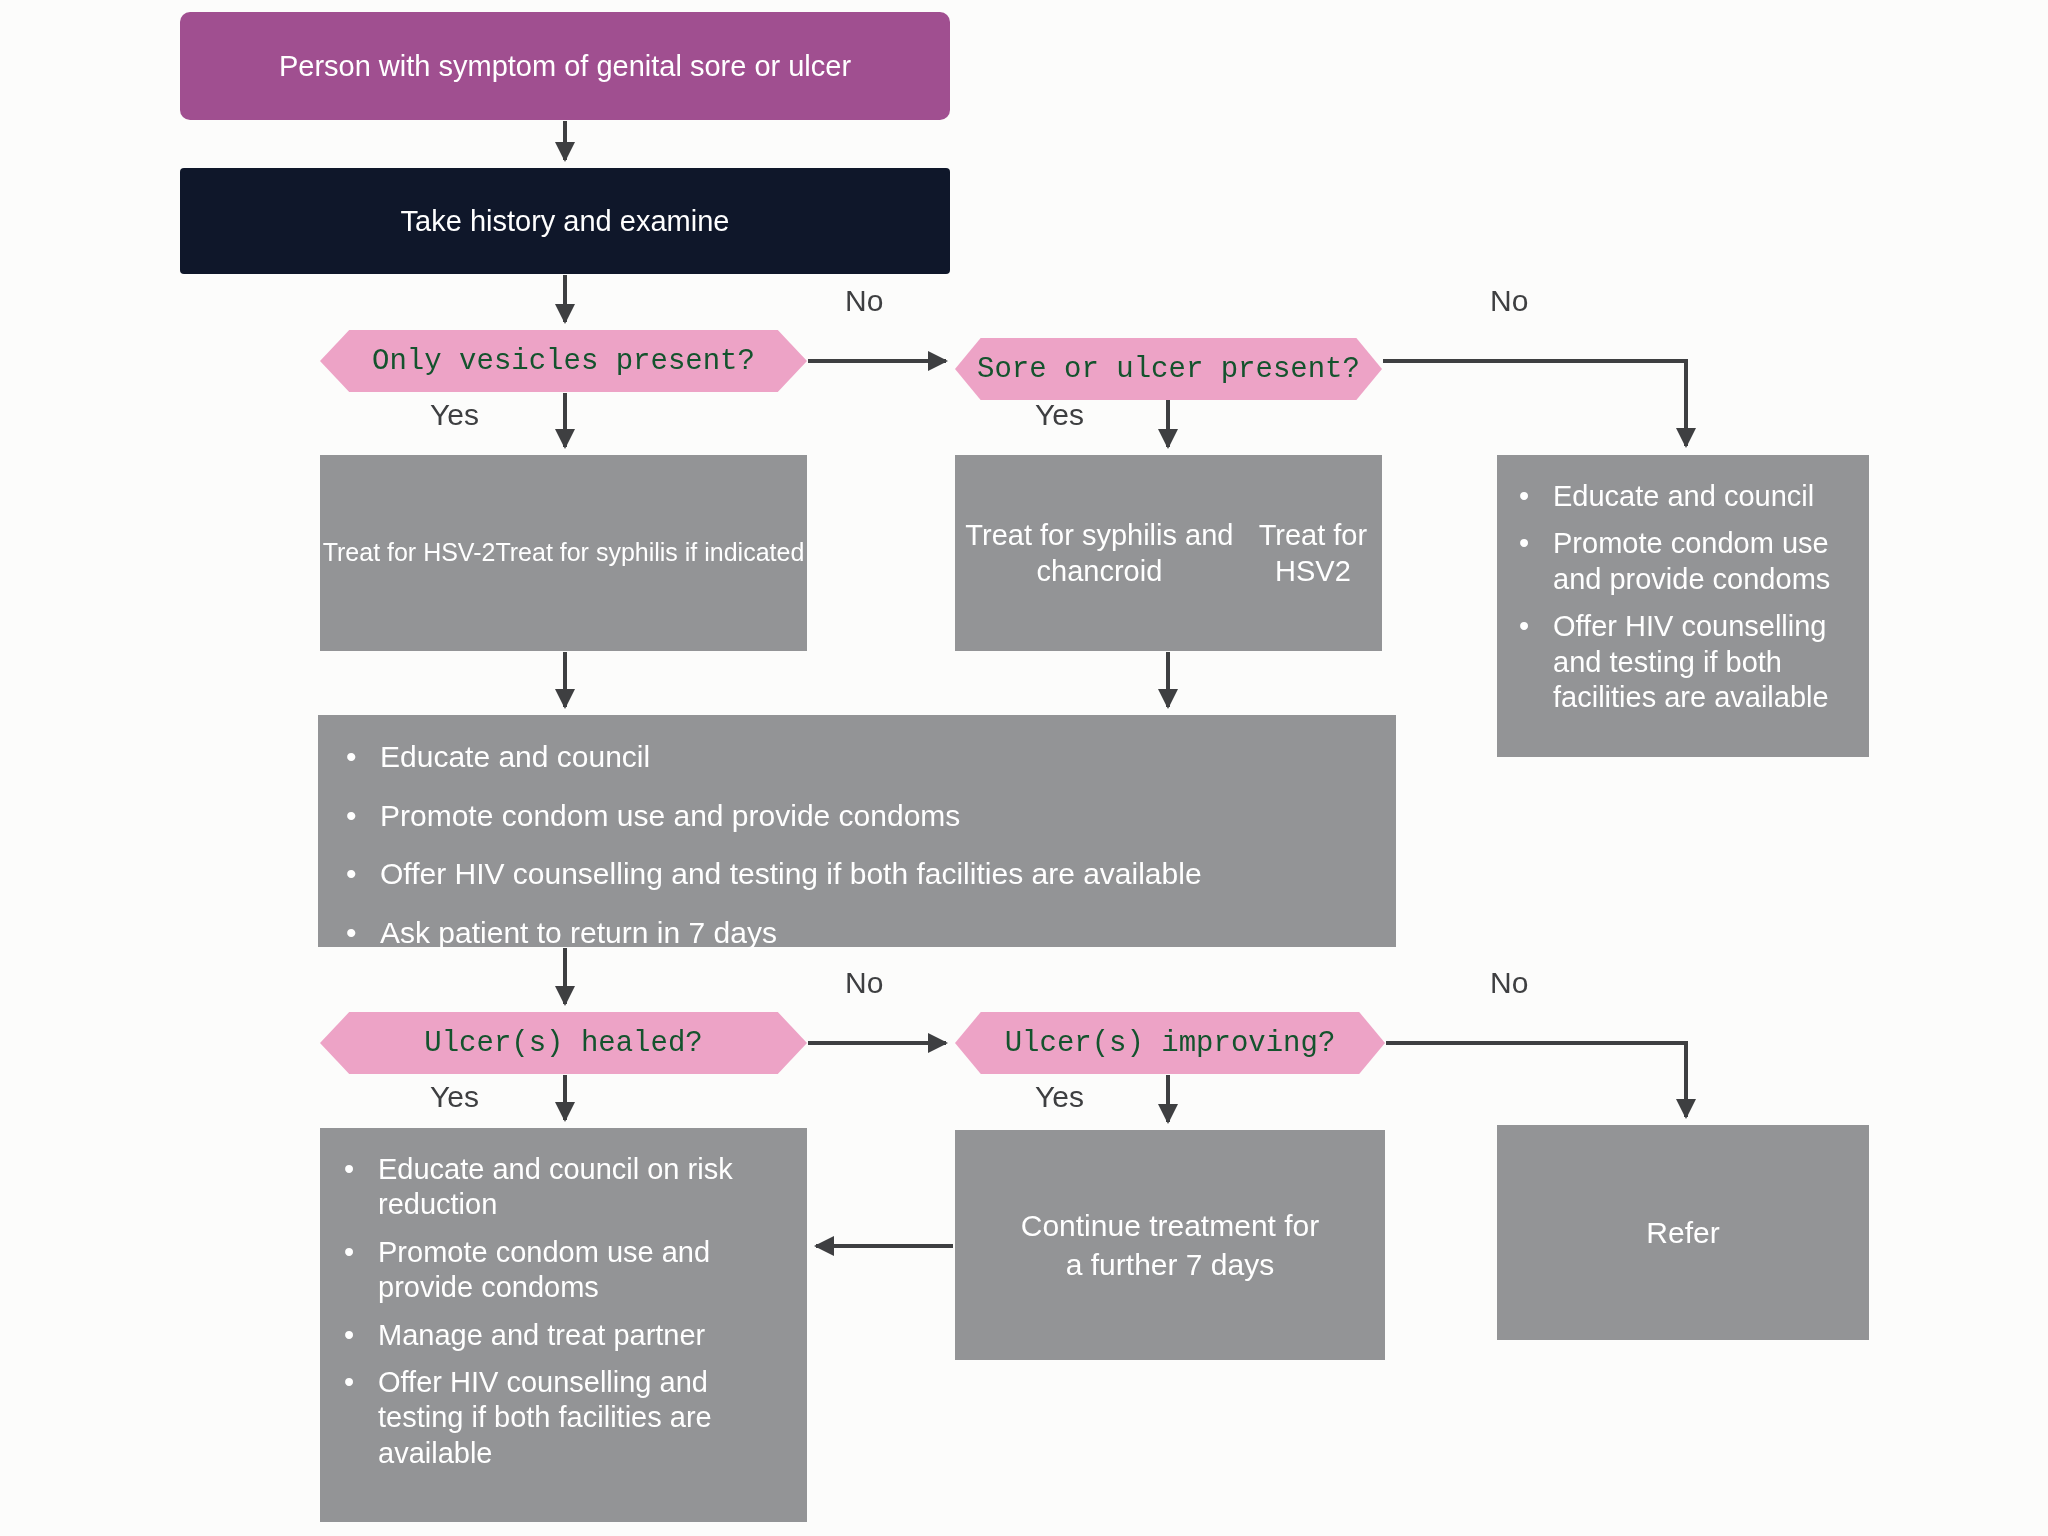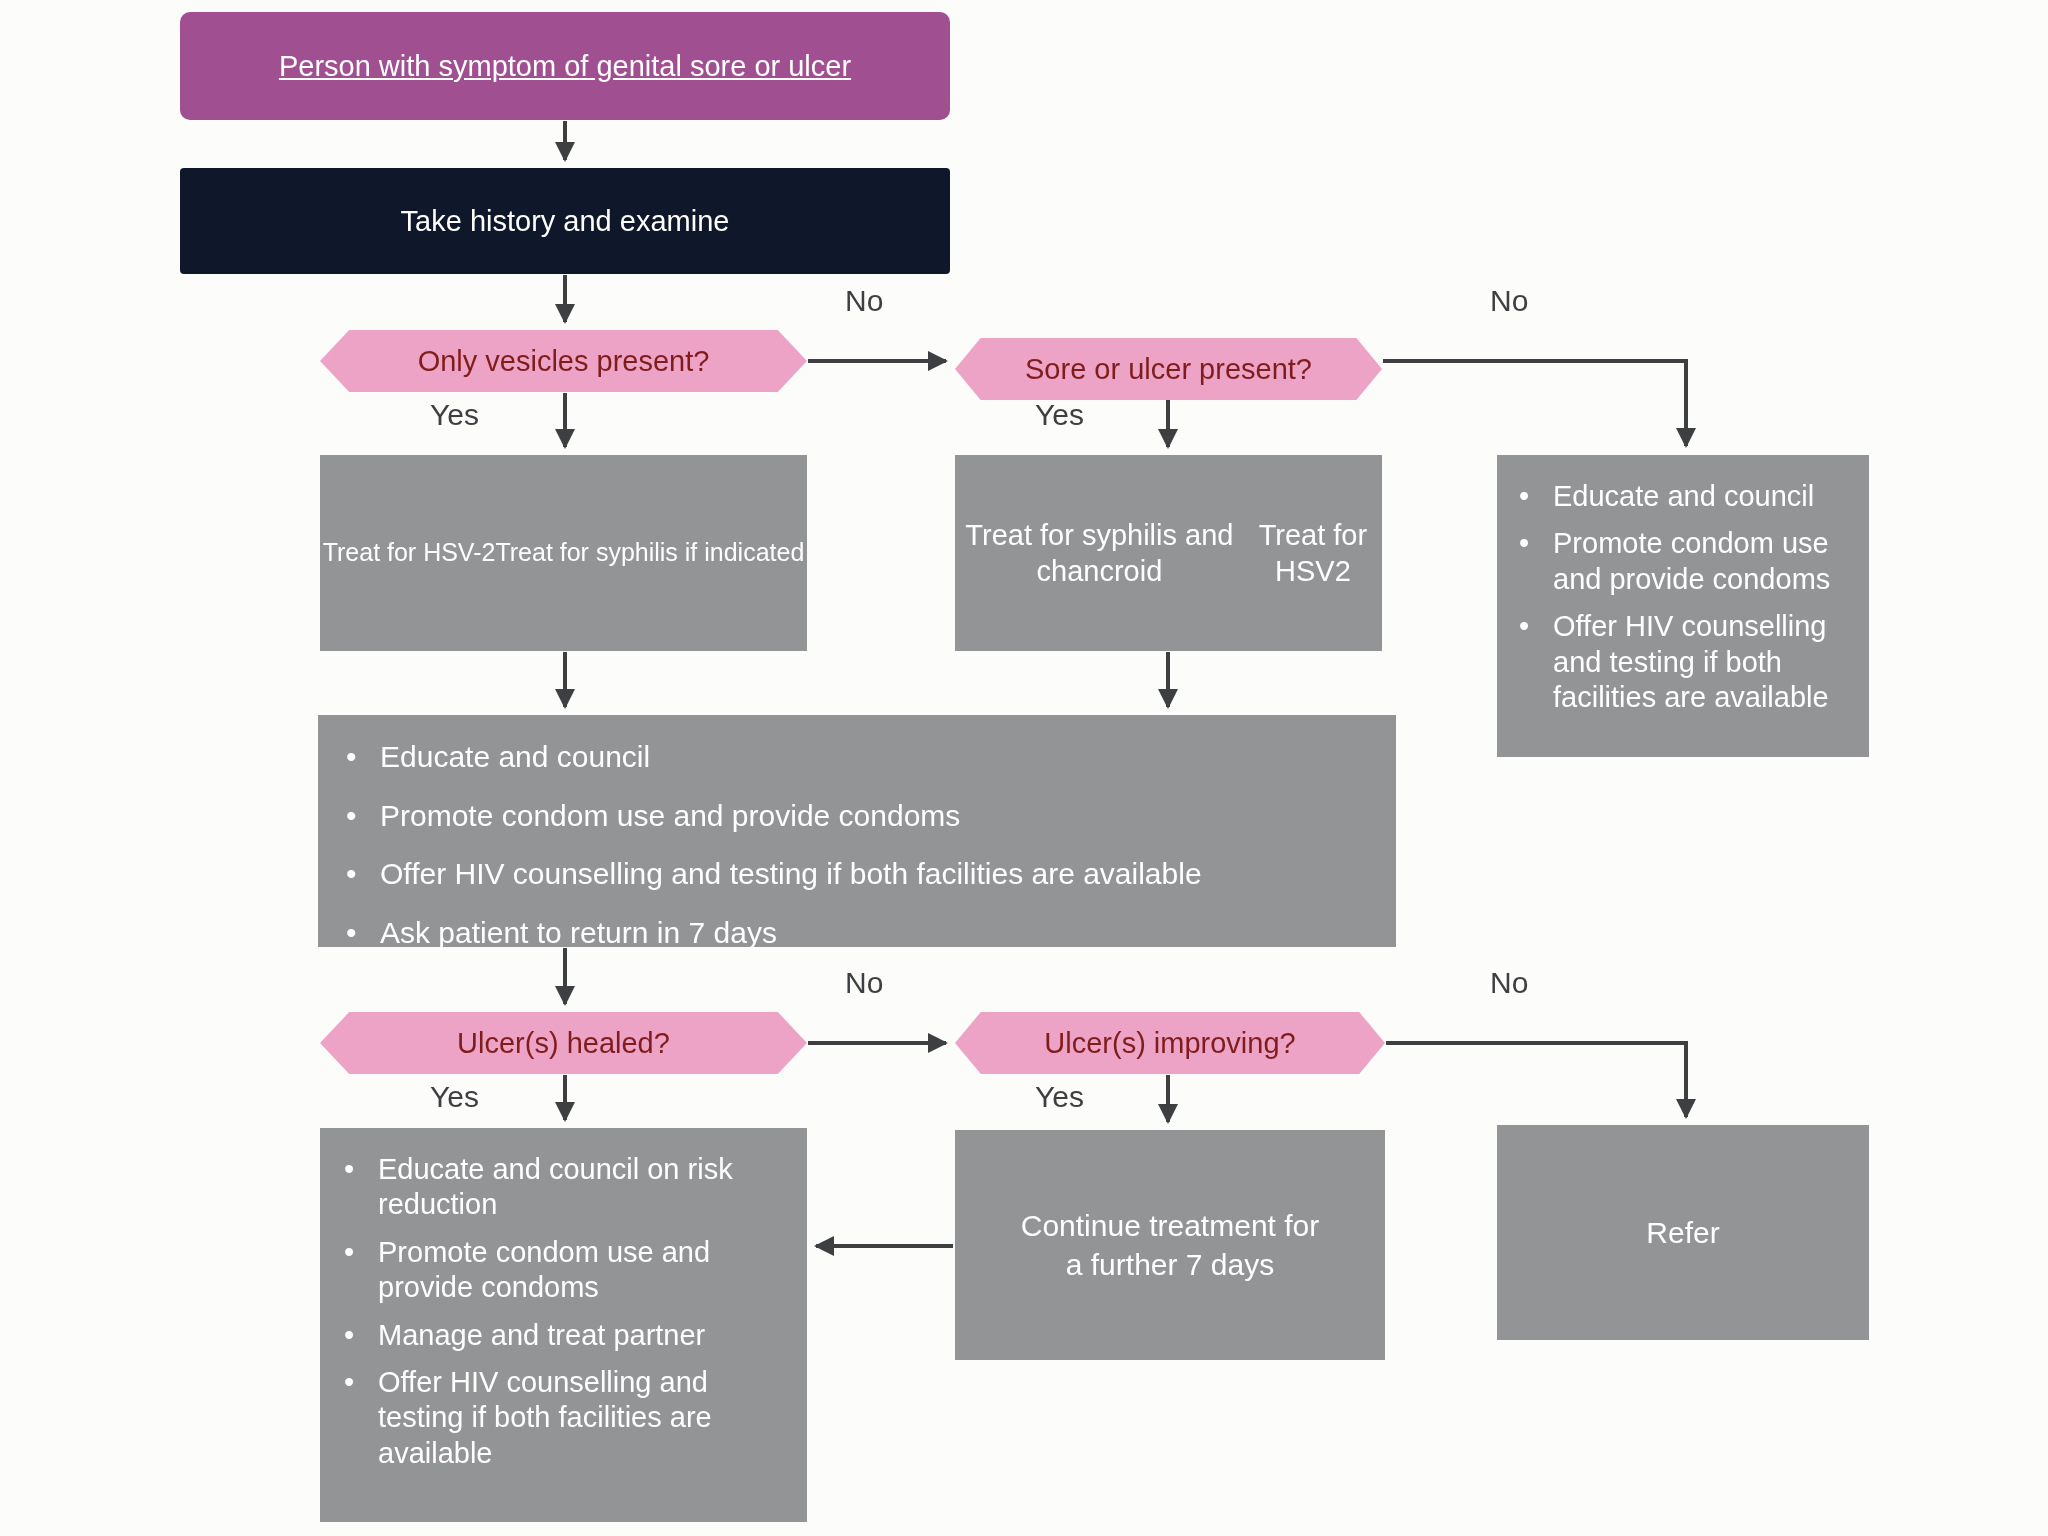--- a/index.html
+++ b/index.html
@@ -6,25 +6,25 @@
   .canvas {
     position:relative; width:2048px; height:1536px;
     background:#fcfcfb; overflow:hidden;
     font-family:"Liberation Sans", sans-serif;
     color:#ffffff;
   }
   svg.arrows { position:absolute; left:0; top:0; width:2048px; height:1536px; }
   .node { position:absolute; box-sizing:border-box; display:flex;
           align-items:center; justify-content:center; text-align:center; }
   .start-box  { left:180px; top:12px;  width:770px; height:108px;
-                background:#a04f90; border-radius:10px; font-size:29px;text-decoration:underline; }
+                background:#a04f90; border-radius:10px; font-size:29px; }
   .history-box{ left:180px; top:168px; width:770px; height:106px;
                 background:#0f172a; border-radius:4px; font-size:29px; }
-  .hex { background:#eda3c6; color:#7f1d1d; font-size:29px;
-         clip-path:polygon(0% 50%, 6% 0%, 94% 0%, 100% 50%, 94% 100%, 6% 100%); }
+  .hex { background:#eda3c6; color:#14532d; font-size:29px;
+         clip-path:polygon(0% 50%, 6% 0%, 94% 0%, 100% 50%, 94% 100%, 6% 100%);font-family:Liberation Mono, monospace; }
   .hex1 { left:320px; top:330px;  width:487px; height:62px; }
   .hex2 { left:955px; top:330px;  width:427px; height:62px;margin-top:8px; }
   .hex3 { left:320px; top:1012px; width:487px; height:62px; }
   .hex4 { left:955px; top:1012px; width:430px; height:62px; }
   .gray { background:#939496; }
   .treat1 { left:320px; top:455px; width:487px; height:196px;
             font-size:25px; }
   .treat2 { left:955px; top:455px; width:427px; height:196px;
             flex-direction:row; font-size:29px; }
   .treat1 .line, .treat2 .line { margin:9px 0; line-height:1.25; }

